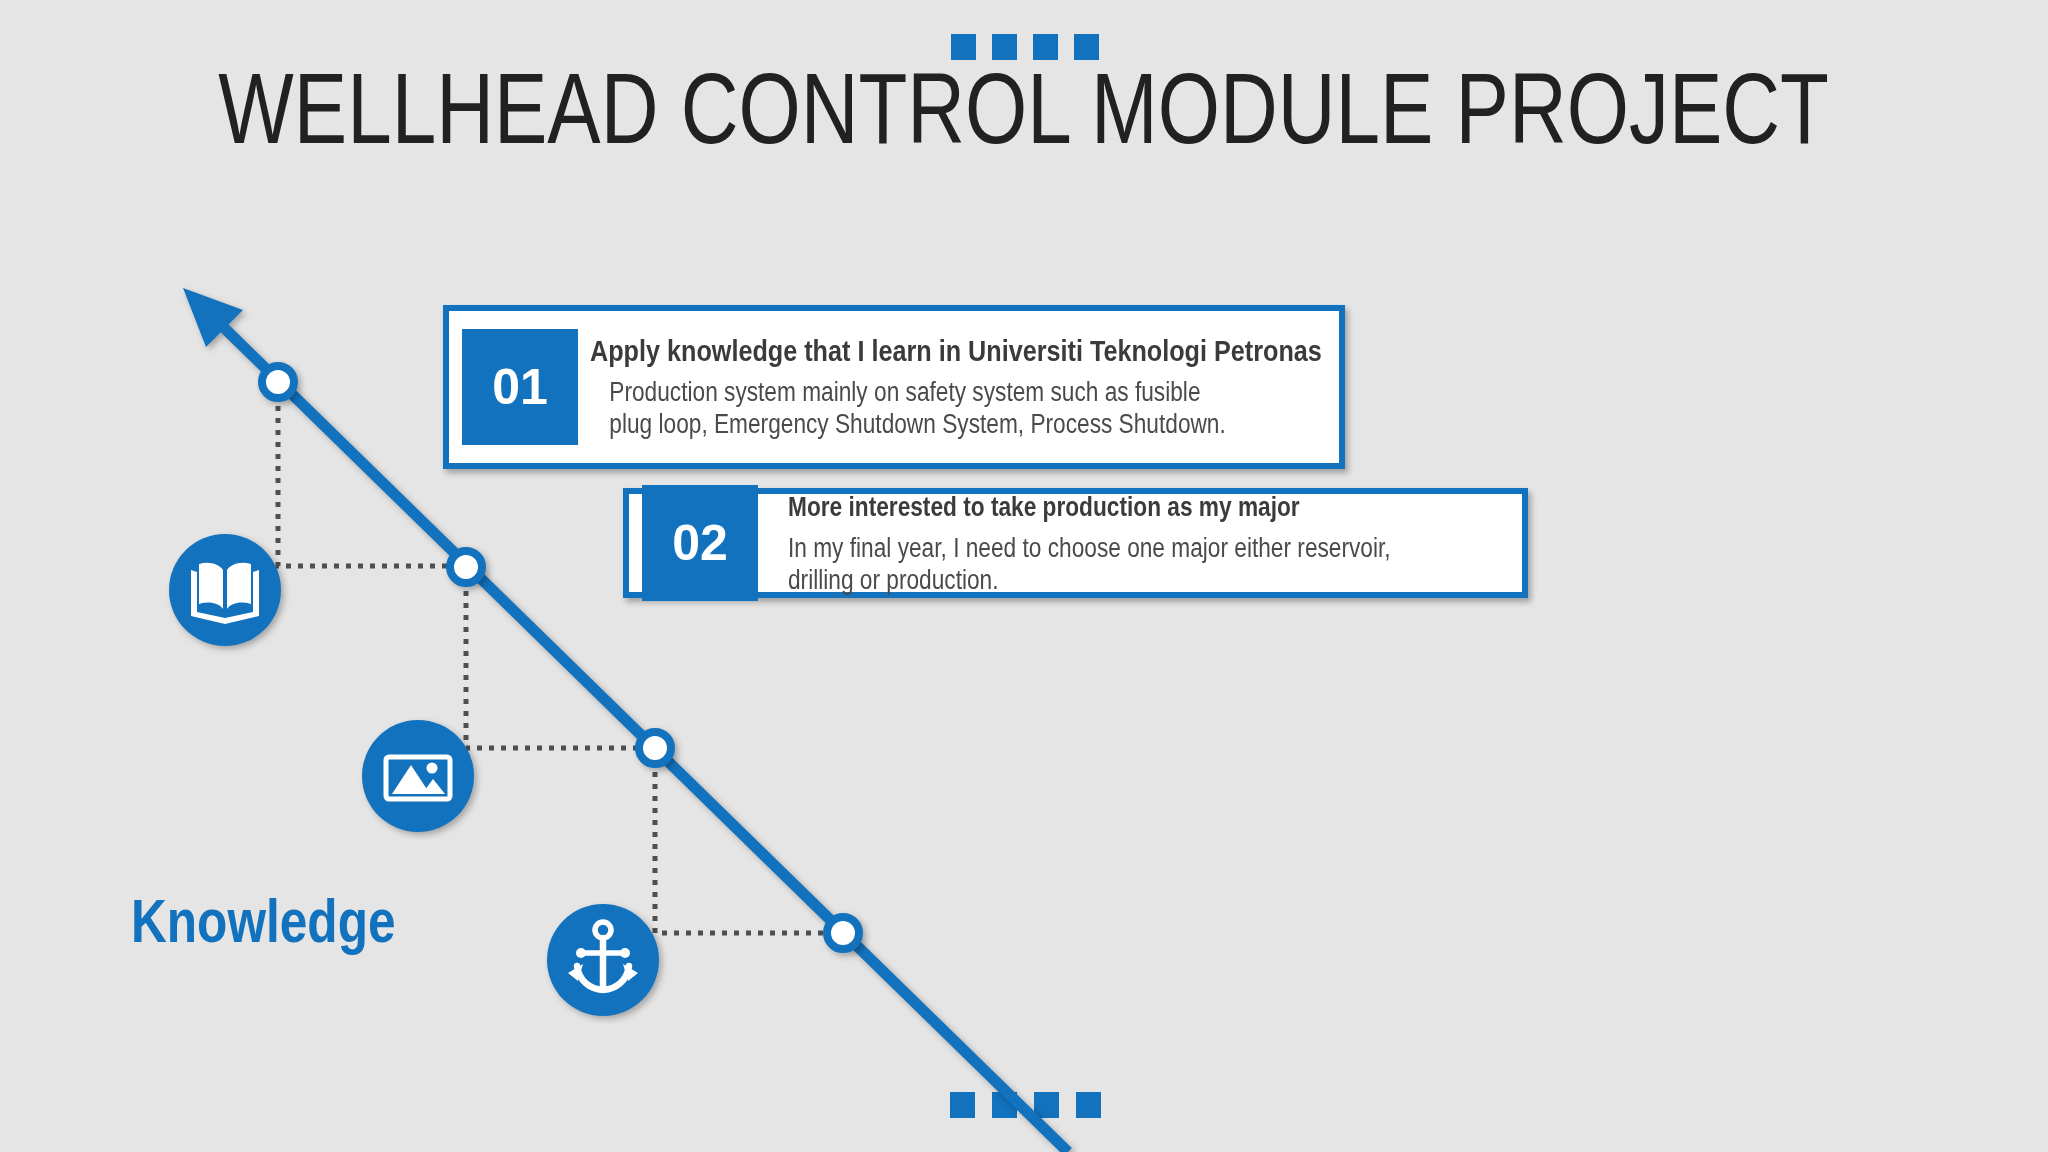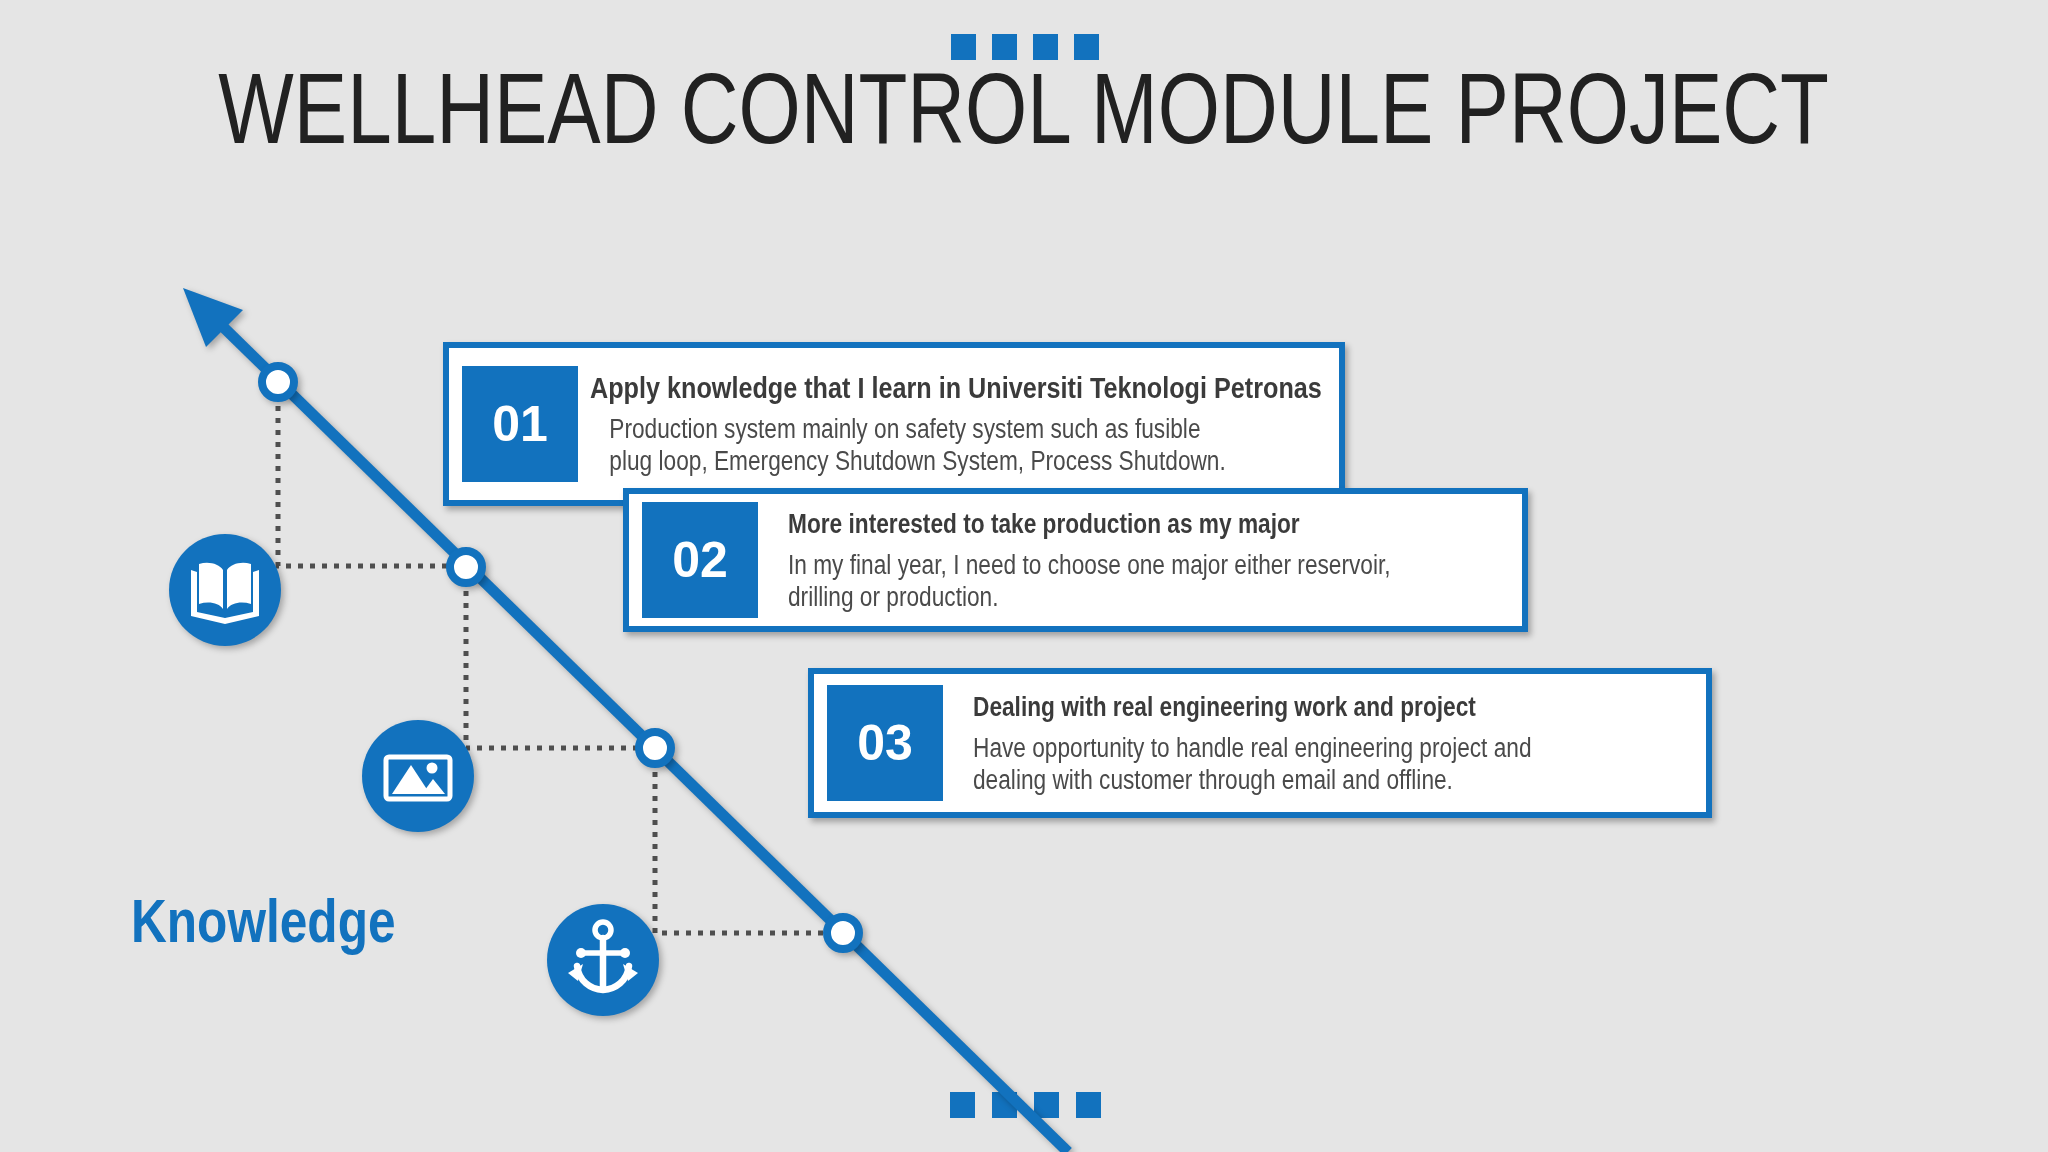--- a/index.html
+++ b/index.html
@@ -35,22 +35,22 @@
   .info-box{
     position:absolute;
     background:#ffffff;
     border:6px solid #1272BE;
     box-shadow:3px 4px 6px rgba(0,0,0,0.30);
     display:flex;align-items:center;
     box-sizing:border-box;
     padding-left:13px;
     z-index:2;
   }
-  .info-box.b1{left:443px;top:305px;width:902px;height:164px;margin-top:37px;}
-  .info-box.b2{left:623px;top:488px;width:905px;height:144px;align-items:center;}
+  .info-box.b1{left:443px;top:305px;width:902px;height:164px;}
+  .info-box.b2{left:623px;top:488px;width:905px;height:110px;align-items:center;}
   .info-box.b3{left:808px;top:668px;width:904px;height:150px;}
   .num-square{
     width:116px;height:116px;flex:none;
     background:#1272BE;
     display:flex;align-items:center;justify-content:center;
   }
   .num-square span{
     color:#ffffff;font-weight:bold;font-size:50px;
   }
   .box-text{
@@ -163,30 +163,20 @@
     <div class="num-square">
       <span>02</span>
     </div>
     <div class="box-text">
       <div class="box-heading">More interested to take production as my major</div>
       <div class="box-body">In my final year, I need to choose one major either reservoir,
 drilling or production.</div>
     </div>
   </div>
 
-  <div class="info-box b3">
-    <div class="num-square">
-      <span>03</span>
-    </div>
-    <div class="box-text">
-      <div class="box-heading">Dealing with real engineering work and project</div>
-      <div class="box-body">Have opportunity to handle real engineering project and
-dealing with customer through email and offline.</div>
-    </div>
-  </div>
 
   <div class="knowledge">Knowledge</div>
 
   <div class="decor-squares bottom">
     <div class="decor-square"></div>
     <div class="decor-square"></div>
     <div class="decor-square"></div>
     <div class="decor-square"></div>
   </div>
 

